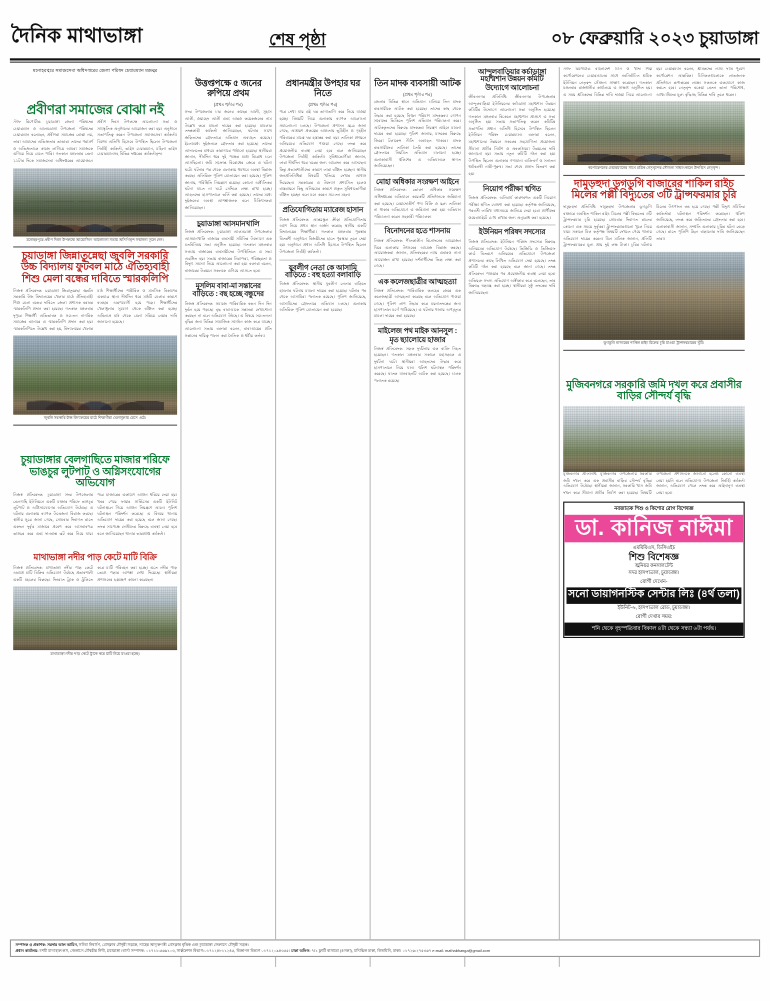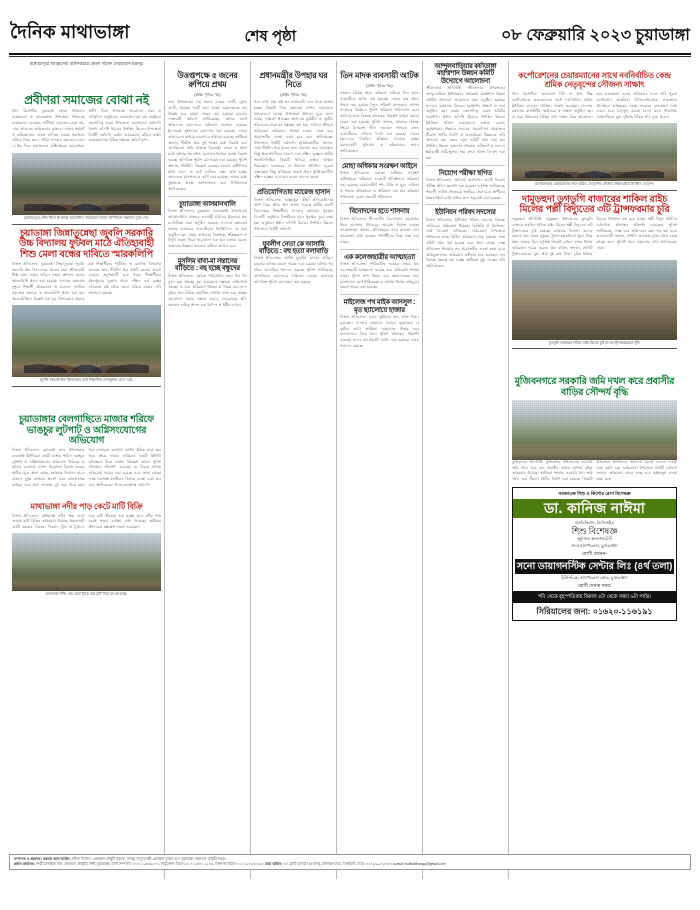--- a/index.html
+++ b/index.html
@@ -11,21 +11,21 @@
     position:relative;
   }
   .page{width:700px;height:910px;position:relative;background:#fefefe;}
 
   
   .masthead{
     display:flex;align-items:flex-end;justify-content:space-between;
     padding:18px 10px 2px 10px;
   }
   .mh-name{font-size:18px;font-weight:bold;letter-spacing:.2px;}
-  .mh-mid{font-size:15px;font-weight:bold;margin-left:-90px;}
+  .mh-mid{font-size:15px;font-weight:bold;margin-left:-90px;text-decoration:underline;}
   .mh-date{font-size:16px;font-weight:bold;}
   .rule{height:2px;background:#111;margin:2px 9px 0 9px;}
   .rule.thin{height:1px;background:#333;margin-top:1px;}
 
   
   .cols{
     display:grid;
     grid-template-columns:155px 1px 85px 1px 85px 1px 85px 1px 85px 1px 171px;
     padding:4px 9px 0 9px;
     height:822px;
@@ -93,25 +93,25 @@
       radial-gradient(ellipse at 30% 100%,rgba(70,40,30,.55) 0 16%,transparent 17%),
       radial-gradient(ellipse at 50% 100%,rgba(20,30,60,.6) 0 17%,transparent 18%),
       radial-gradient(ellipse at 70% 100%,rgba(60,50,40,.55) 0 16%,transparent 17%),
       radial-gradient(ellipse at 88% 100%,rgba(25,25,35,.6) 0 18%,transparent 19%);
   }
 
   
   .ad{border:1px solid #111;margin-top:4px;background:#fff;}
   .ad-top{font-size:4.6px;text-align:center;padding:2px 2px 1px;font-weight:bold;color:#111;}
   .ad-name{
-    background:#4d7c0f;color:#fff;text-align:center;font-size:14px;font-weight:bold;
+    background:#ec4899;color:#fff;text-align:center;font-size:20px;font-weight:bold;
     padding:2px 0 3px;letter-spacing:.3px;line-height:1;
   }
   .ad-l1{font-size:4.4px;text-align:center;margin-top:2px;color:#111;}
-  .ad-l2{font-size:8.5px;text-align:center;font-weight:normal;color:#111;line-height:1.1;}
+  .ad-l2{font-size:8.5px;text-align:center;font-weight:bold;color:#111;line-height:1.1;}
   .ad-l3{font-size:4.4px;text-align:center;color:#111;}
   .ad-l4{font-size:4.6px;text-align:center;color:#111;margin-bottom:1px;}
   .ad-center{
     background:#111;color:#fff;text-align:center;font-size:9.5px;font-weight:bold;
     padding:2px 0;margin:1px 2px;line-height:1.1;
   }
   .ad-strip{
     background:#111;color:#fff;text-align:center;font-size:5px;padding:2px 0;margin:1px 0;
   }
   .ad-phone{font-size:8px;text-align:center;font-weight:bold;color:#111;padding:1px 0 2px;}
@@ -214,21 +214,20 @@
       <div class="hr"></div>
       <div class="hl black xs">নিয়োগ পরীক্ষা স্থগিত</div>
       <div class="body">নিজস্ব প্রতিবেদক: অনিবার্য কারণবশত একটি নিয়োগ পরীক্ষা স্থগিত ঘোষণা করা হয়েছে। কর্তৃপক্ষ জানিয়েছে, পরবর্তী তারিখ যথাসময়ে জানিয়ে দেয়া হবে। প্রার্থীদের ওয়েবসাইটে চোখ রাখার জন্য অনুরোধ করা হয়েছে।</div>
       <div class="hr"></div>
       <div class="hl black xs">ইউনিয়ন পরিষদ সদস্যের</div>
       <div class="body">নিজস্ব প্রতিবেদক: ইউনিয়ন পরিষদ সদস্যের বিরুদ্ধে অনিয়মের অভিযোগ উঠেছে। ভিজিডি ও ভিজিএফ কার্ড বিতরণে অনিয়মের অভিযোগে উপজেলা প্রশাসনের কাছে লিখিত অভিযোগ দেয়া হয়েছে। তদন্ত কমিটি গঠন করা হয়েছে বলে জানা গেছে। তদন্ত প্রতিবেদন পাওয়ার পর প্রয়োজনীয় ব্যবস্থা নেয়া হবে। অভিযুক্ত সদস্য অভিযোগ অস্বীকার করে বলেছেন, তার বিরুদ্ধে ষড়যন্ত্র করা হচ্ছে। স্থানীয়রা সুষ্ঠু তদন্তের দাবি জানিয়েছেন।</div>
     </div>
     <div class="vsep"></div>
 
     <div class="col">
-      <div class="hl red sm">কর্পোরেশনের চেয়ারম্যানের সাথে নবনির্বাচিত কেন্দ্র শ্রমিক নেতৃবৃন্দের সৌজন্য সাক্ষাৎ</div>
       <div class="body two">স্টাফ রিপোর্টার: বাংলাদেশ চিনি ও খাদ্য শিল্প কর্পোরেশনের চেয়ারম্যানের সাথে নবনির্বাচিত শ্রমিক ইউনিয়ন নেতৃবৃন্দ সৌজন্য সাক্ষাৎ করেছেন। গতকাল মঙ্গলবার রাজধানীর কার্যালয়ে এ সাক্ষাৎ অনুষ্ঠিত হয়। এ সময় শ্রমিকদের বিভিন্ন দাবি দাওয়া নিয়ে আলোচনা হয়। চেয়ারম্যান বলেন, শ্রমিকদের ন্যায্য দাবি পূরণে কর্পোরেশন আন্তরিক। চিনিকলগুলোকে লাভজনক প্রতিষ্ঠানে রূপান্তরের লক্ষ্যে সকলকে একযোগে কাজ করতে হবে। নেতৃবৃন্দ বকেয়া বেতন ভাতা পরিশোধ, আখচাষিদের মূল্য বৃদ্ধিসহ বিভিন্ন দাবি তুলে ধরেন।</div>
       <div class="photo ph-d ph-noise ph-figs" style="height:58px;margin-top:2px"></div>
       <div class="cap">কর্পোরেশনের চেয়ারম্যানের সাথে শ্রমিক নেতৃবৃন্দের সৌজন্য সাক্ষাৎকালে উপস্থিত নেতৃবৃন্দ।</div>
       <div class="hr dk"></div>
       <div class="hl red md">দামুড়হুদা ডুগডুগি বাজারের শাকিল রাইচ মিলের পল্লী বিদ্যুতের ৩টি ট্রান্সফরমার চুরি</div>
       <div class="body two">দামুড়হুদা প্রতিনিধি: দামুড়হুদা উপজেলার ডুগডুগি বাজারে অবস্থিত শাকিল রাইচ মিলের পল্লী বিদ্যুতের ৩টি ট্রান্সফরমার চুরি হয়েছে। সোমবার দিবাগত রাতের কোনো এক সময়ে দুর্বৃত্তরা ট্রান্সফরমারগুলো খুলে নিয়ে যায়। সকালে মিল কর্তৃপক্ষ বিষয়টি দেখতে পেয়ে থানায় অভিযোগ দায়ের করেন। মিল মালিক জানান, প্রতিটি ট্রান্সফরমারের মূল্য প্রায় দুই লক্ষ টাকা। চুরির ঘটনায় মিলের উৎপাদন বন্ধ হয়ে গেছে। পল্লী বিদ্যুৎ সমিতির কর্মকর্তারা ঘটনাস্থল পরিদর্শন করেছেন। পুলিশ জানিয়েছে, তদন্ত করে জড়িতদের গ্রেফতার করা হবে। এলাকাবাসী জানান, সম্প্রতি এলাকায় চুরির ঘটনা বেড়ে গেছে। রাতে পুলিশি টহল বাড়ানোর দাবি জানিয়েছেন তারা।</div>
       <div class="photo ph-e ph-noise" style="height:80px;margin-top:2px"></div>
       <div class="cap">ডুগডুগি বাজারের শাকিল রাইচ মিলের চুরি যাওয়া ট্রান্সফরমারের খুঁটি।</div>
       <div class="hr dk"></div>
       <div class="hl green md">মুজিবনগরে সরকারি জমি দখল করে প্রবাসীর বাড়ির সৌন্দর্য বৃদ্ধি</div>
@@ -240,21 +239,20 @@
         <div class="ad-name">ডা. কানিজ নাঈমা</div>
         <div class="ad-l1">এমবিবিএস, ডিসিএইচ</div>
         <div class="ad-l2">শিশু বিশেষজ্ঞ</div>
         <div class="ad-l3">জুনিয়র কনসালটেন্ট</div>
         <div class="ad-l3">সদর হাসপাতাল, চুয়াডাঙ্গা।</div>
         <div class="ad-l4">রোগী দেখেন-</div>
         <div class="ad-center">সনো ডায়াগনস্টিক সেন্টার লিঃ (৪র্থ তলা)</div>
         <div class="ad-l3">ইউনিট-৬, হাসপাতাল রোড, চুয়াডাঙ্গা।</div>
         <div class="ad-l4">রোগী দেখার সময়:</div>
         <div class="ad-strip">শনি থেকে বৃহস্পতিবার বিকাল ৪টা থেকে সন্ধ্যা ৬টা পর্যন্ত।</div>
-        <div class="ad-phone">সিরিয়ালের জন্য: ০১৬২০-১১৬১৯১</div>
       </div>
     </div>
 
   </div>
 
   <div class="footer">
     <div class="f-line">
       <b>সম্পাদক ও প্রকাশক:</b>
       <b>সরদার আল আমিন,</b>
       <span>সচিবা নিবার্চণ, প্রেসক্লাব চৌধুরী সড়কে, তাহের আতুকপত্তী প্রেসক্লাব বৃত্তিক এবং চুয়াডাঙ্গা জেলাতে চৌধুরী সড়ক।</span>

